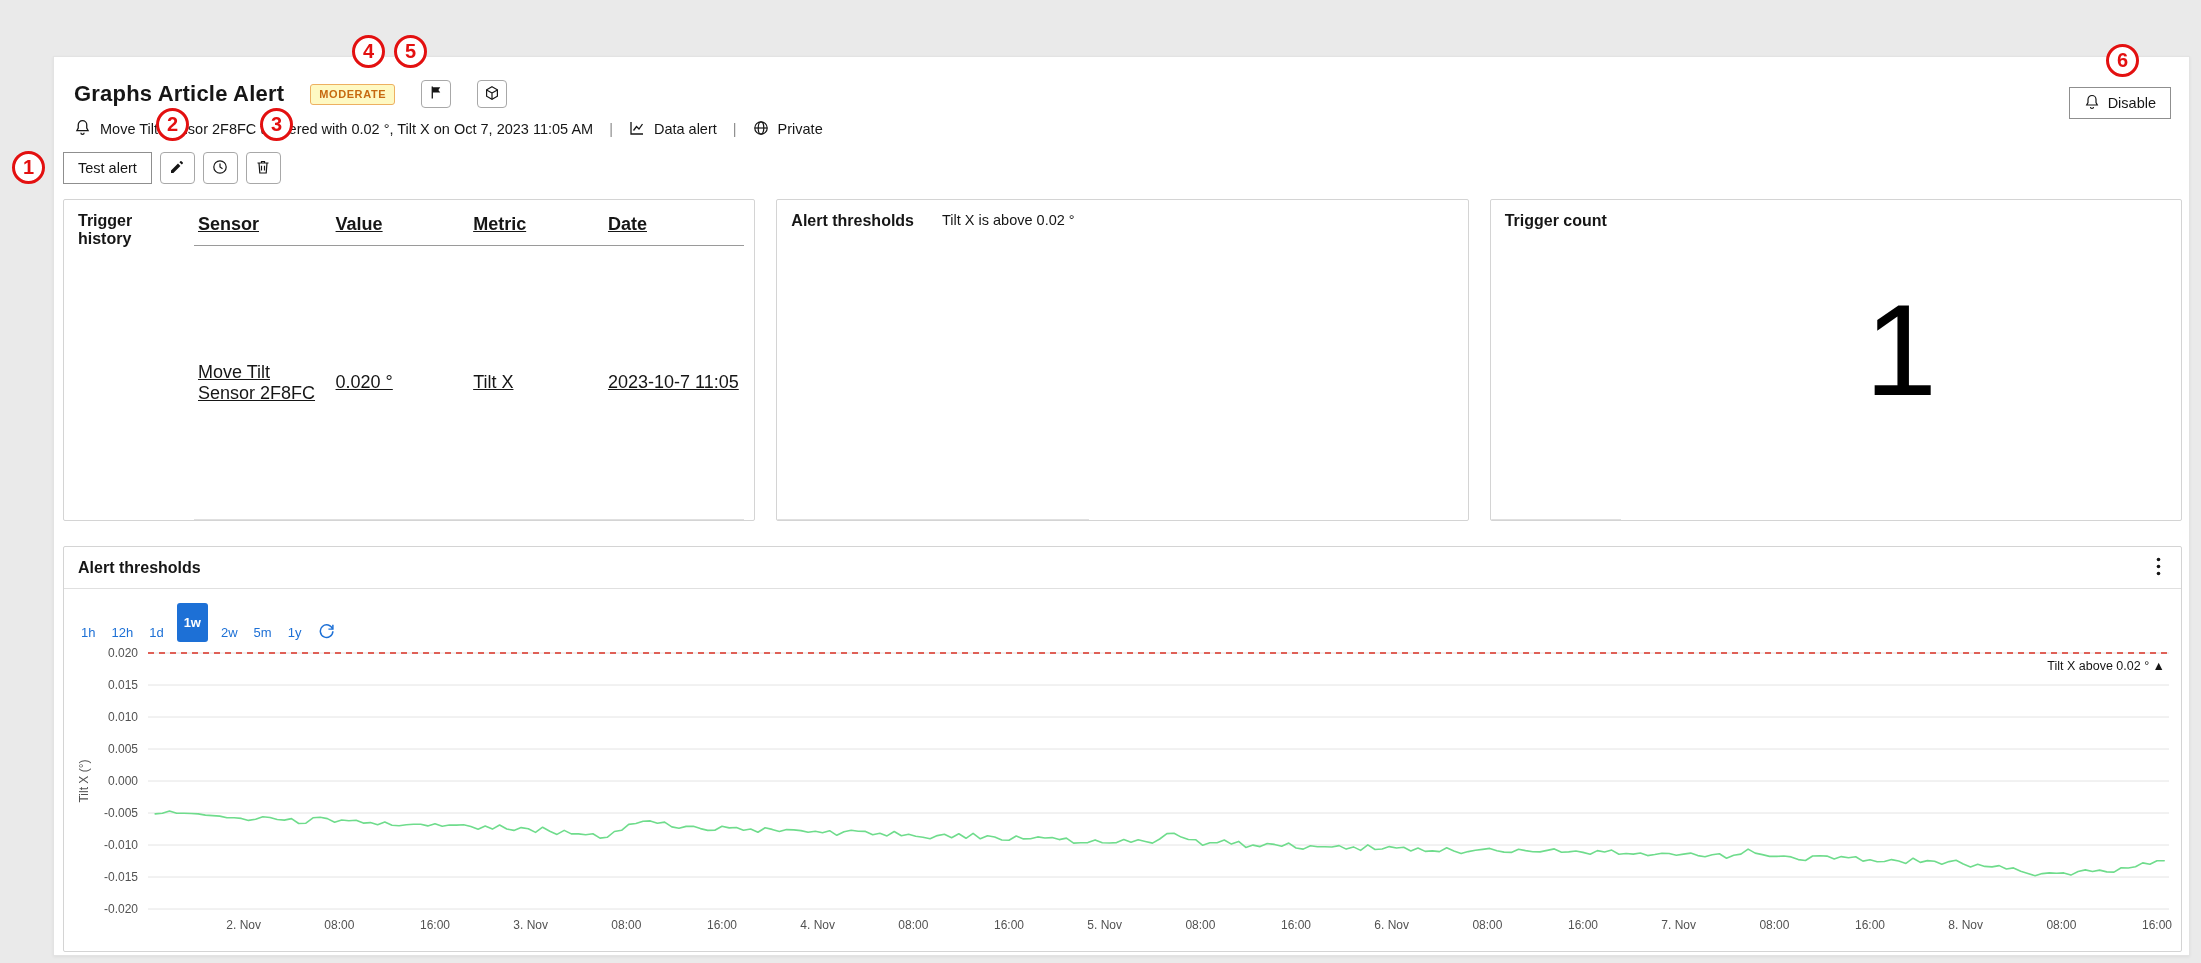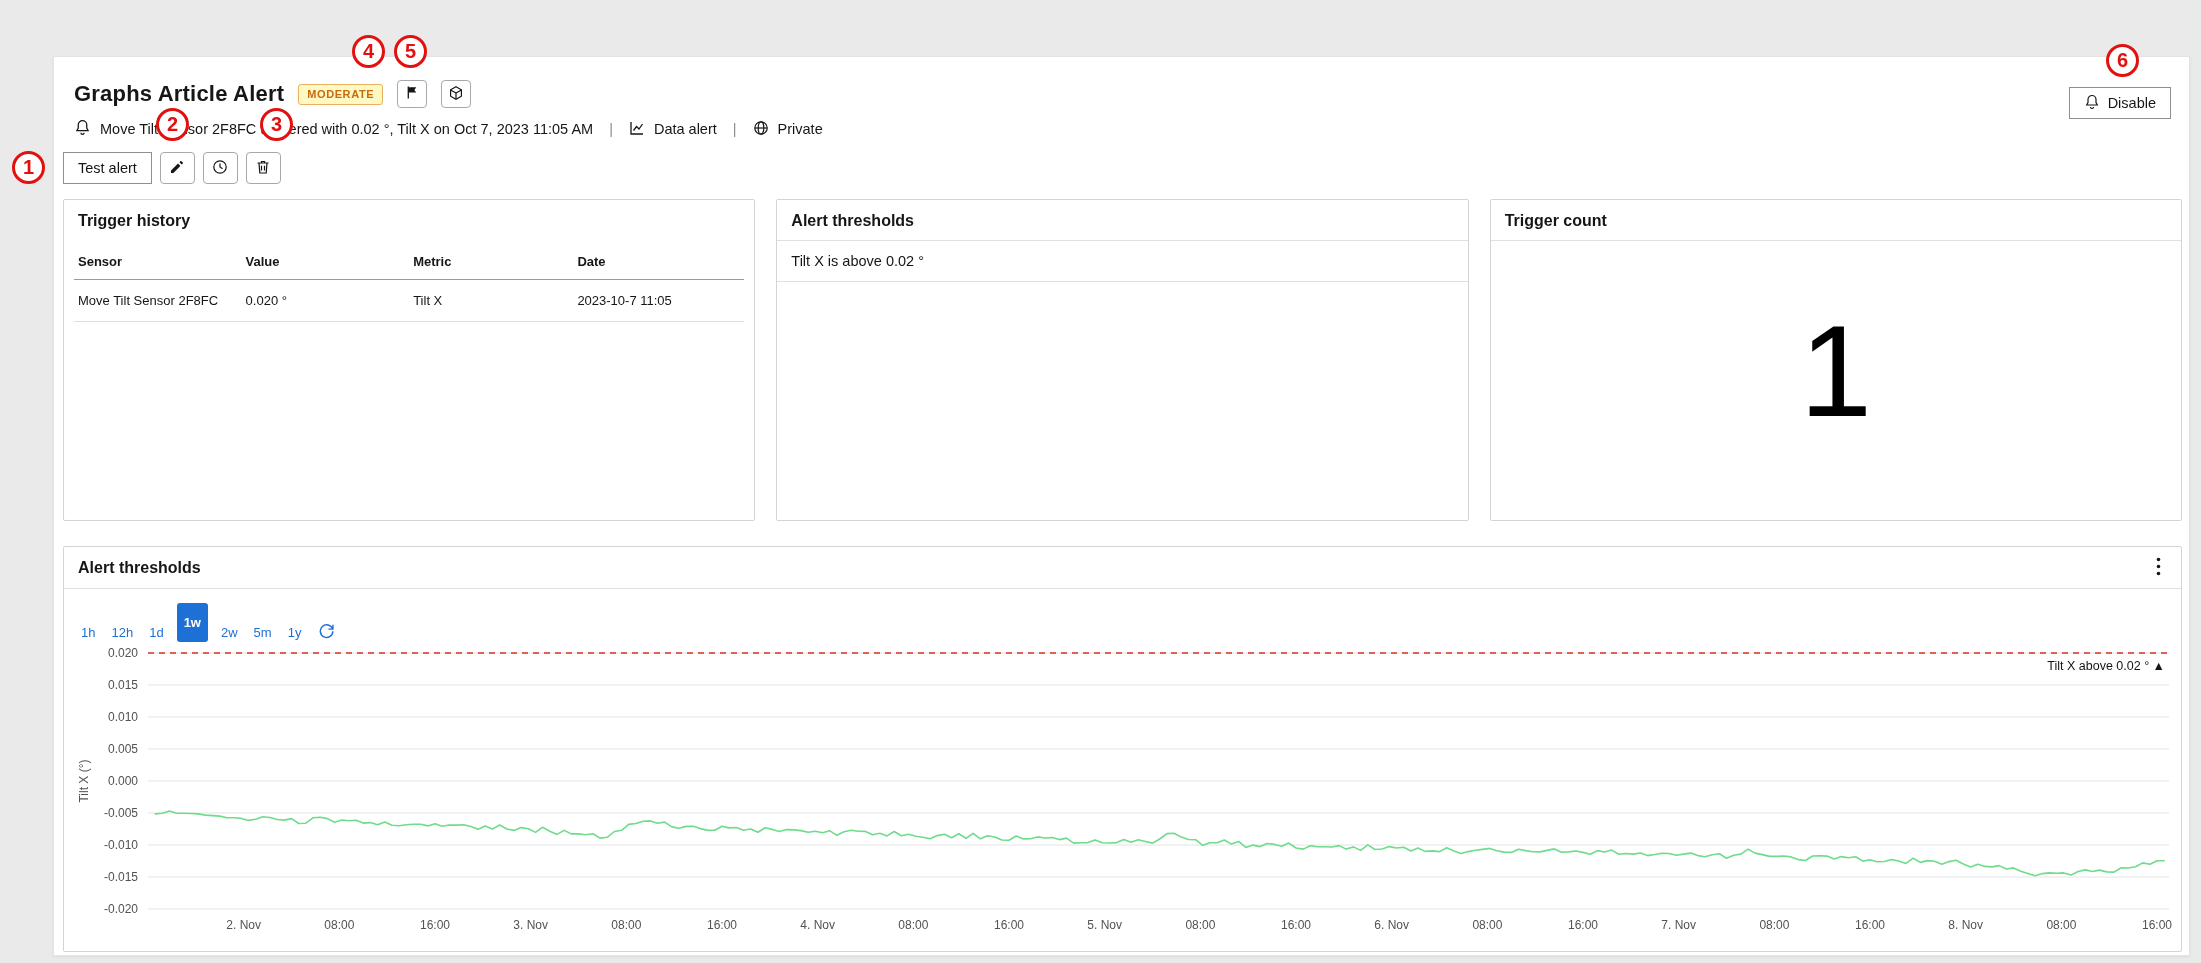--- a/index.html
+++ b/index.html
@@ -11,21 +11,21 @@
     color:#161616;
     position:relative;
     overflow:hidden;
   }
   .panel {
     position:absolute; left:53px; top:56px; width:2137px; height:900px;
     background:#ffffff; border:1px solid #e3e3e3;
     box-shadow:0 1px 3px rgba(0,0,0,.06);
   }
   
-  .title-row { position:absolute; left:20px; top:20px; height:34px; display:flex; align-items:center; gap:14px;justify-content:space-between; }
+  .title-row { position:absolute; left:20px; top:20px; height:34px; display:flex; align-items:center; gap:26px;justify-content:space-between; }
   .page-title { margin:0; font-size:22px; font-weight:700; letter-spacing:.2px; }
   .badge {
     border:1px solid #edb061; color:#c76a10; background:#fef9c3;
     font-size:11px; font-weight:700; letter-spacing:.6px;
     padding:4px 8px; border-radius:3px; line-height:1;
   }
   .iconbtn {
     width:34px; height:30px; display:flex; align-items:center; justify-content:center;
     background:#fff; border:1px solid #a8a8a8; border-radius:4px; cursor:pointer; color:#161616; padding:0;
   }
@@ -39,24 +39,24 @@
     height:32px; background:#fff; border:1px solid #8f8f8f; border-radius:0;
     font-family:inherit; font-size:14.5px; color:#161616; padding:0 14px; cursor:pointer;
     display:flex; align-items:center; gap:8px;
   }
   .disable-btn { position:absolute; right:18px; top:30px; }
   
   .toolbar { position:absolute; left:9px; top:95px; display:flex; align-items:center; gap:8px; }
   .toolbar .iconbtn { width:35px; height:32px; }
   
   .cards-row { position:absolute; left:9px; top:142px; width:2119px; height:322px; display:flex; gap:21px; }
-  .card { flex:1; background:#fff; border:1px solid #d4d4d4; border-radius:2px; display:flex; flex-direction:column; overflow:hidden; }
+  .card { flex:1; background:#fff; border:1px solid #d4d4d4; border-radius:2px; display:flex; flex-direction:row; overflow:hidden; }
   .card-header { padding:12px 14px 10px; font-size:16px; font-weight:700; }
   .card-header.hr { border-bottom:1px solid #e0e0e0; }
-  .trigger-table { width:calc(100% - 20px); margin:2px 10px 0; border-collapse:collapse; font-size:13px; }
+  .trigger-table { width:calc(100% - 20px); margin:2px 10px 0; border-collapse:collapse; font-size:18px;text-decoration:underline; }
   .trigger-table th { text-align:left; font-weight:700; padding:12px 4px 10px; border-bottom:1px solid #9a9a9a; }
   .trigger-table td { padding:13px 4px; border-bottom:1px solid #e0e0e0; }
   .col-sensor{width:25%;} .col-value{width:25%;} .col-metric{width:24.5%;}
   .rule-row { padding:12px 14px; font-size:14.5px; border-bottom:1px solid #e0e0e0; }
   .count-area { flex:1; display:flex; align-items:center; justify-content:center; padding-bottom:20px; }
   .count-num { font-size:130px; font-weight:400; color:#000; line-height:1; }
   
   .chart-card { position:absolute; left:9px; top:489px; width:2119px; height:406px; background:#fff; border:1px solid #d4d4d4; border-radius:2px; }
   .chart-header {
     position:absolute; left:0; right:0; top:0; height:42px;

